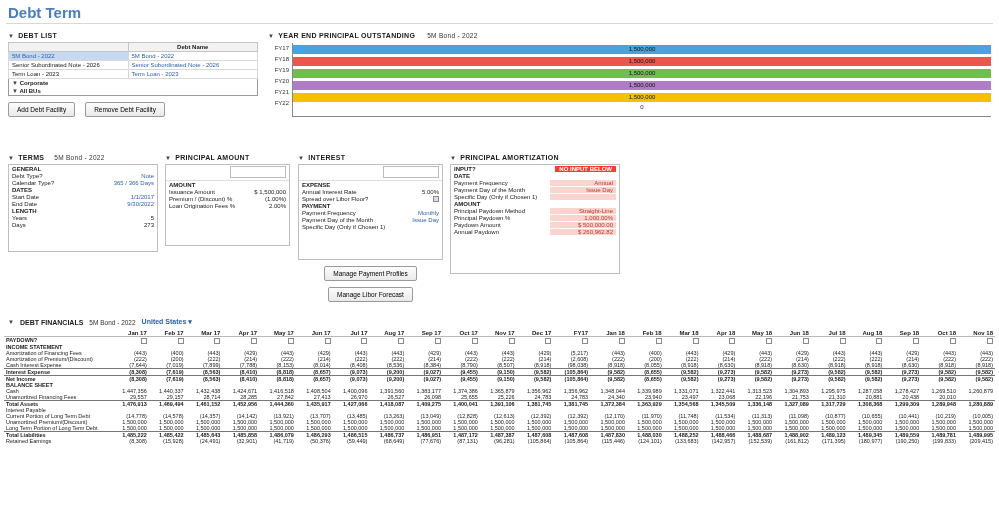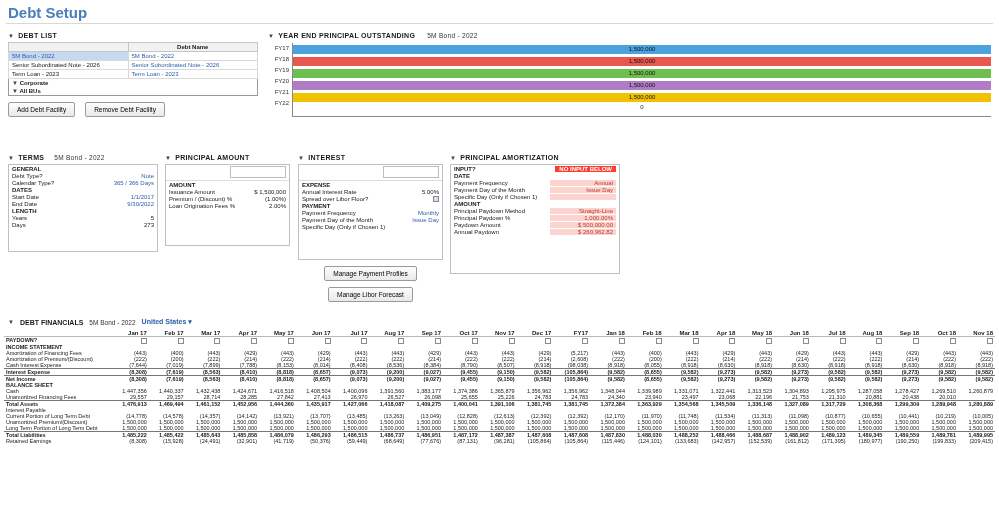--- a/index.html
+++ b/index.html
@@ -97,21 +97,21 @@
   .sec { font-weight:bold; }
   .tot { border-top:1px solid #777; font-weight:bold; }
   .chk {
     width:6px; height:6px; border:1px solid #8a8a8a; background:#fff;
     display:inline-block; vertical-align:middle;
   }
 </style>
 </head>
 <body>
 
-<div class="page-title">Debt Setup</div>
+<div class="page-title">Debt Term</div>
 <div class="hr"></div>
 
 <div id="top">
 
   <div id="debt-list">
     <div class="sect-hd">
       <span class="tri">▼</span>
       <span>DEBT LIST</span>
     </div>
     <table class="dl-table">

